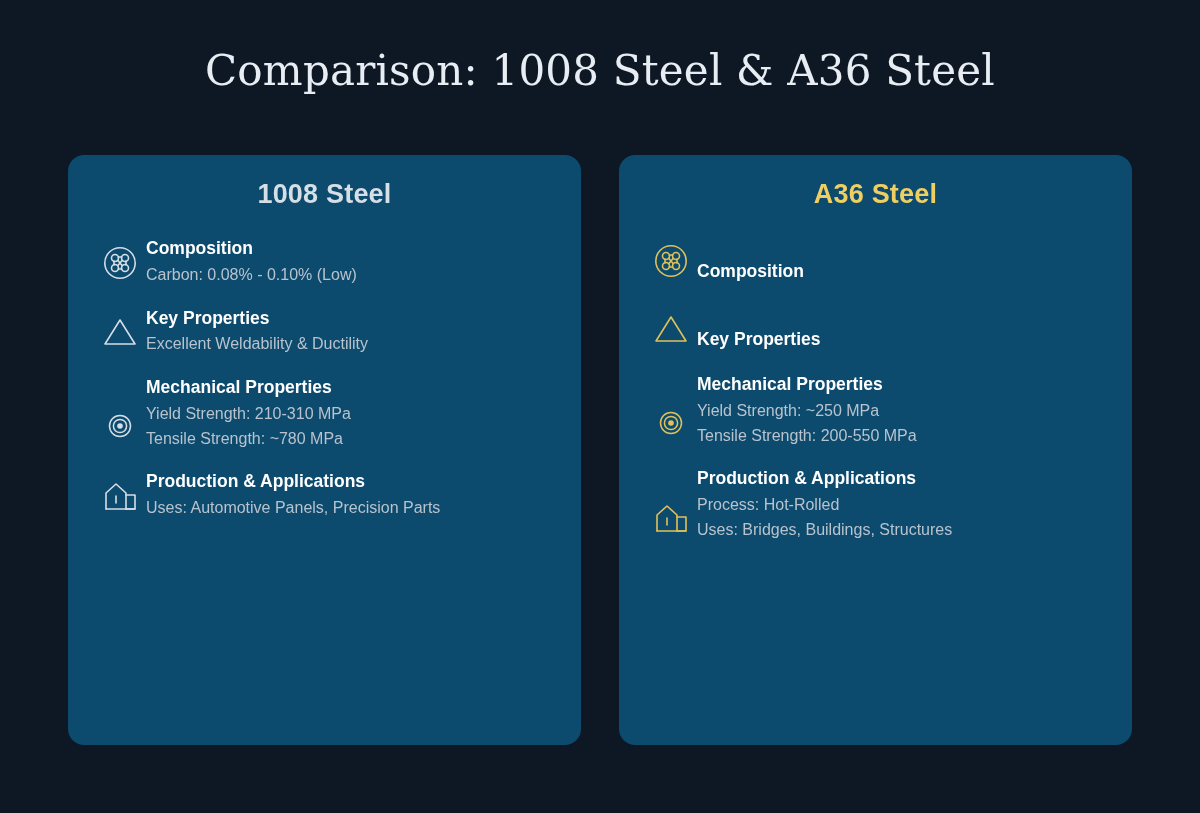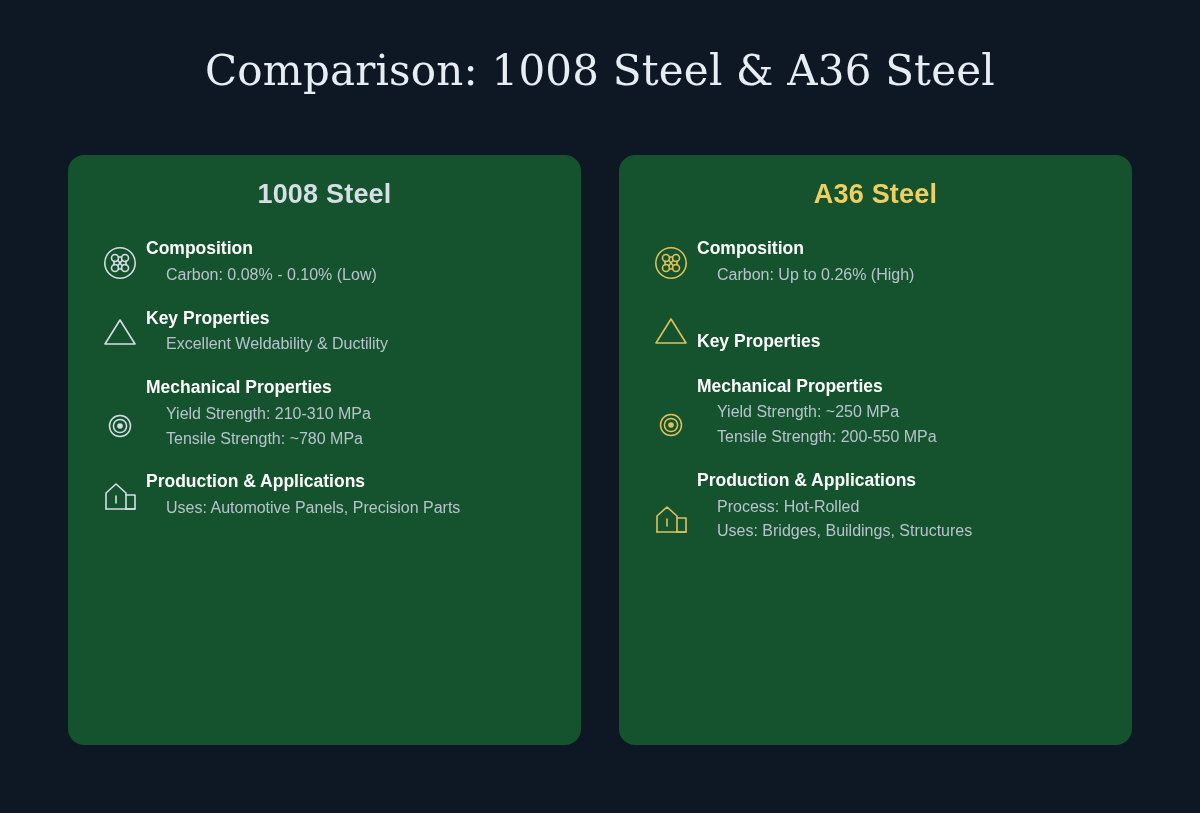--- a/index.html
+++ b/index.html
@@ -40,21 +40,21 @@
     top: 155px;
     width: 1064px;
     height: 590px;
     display: flex;
     justify-content: space-between;
   }
 
   .card {
     width: 513px;
     height: 590px;
-    background: #14532d;
+    background: #0c4a6e;
     border-radius: 16px;
     padding: 24px 26px 0 26px;
   }
 
   .card-title {
     text-align: center;
     font-size: 27px;
     font-weight: bold;
     letter-spacing: 0.2px;
     margin-bottom: 24px;
@@ -90,21 +90,20 @@
     color: #ffffff;
     line-height: 1.3;
     margin-bottom: 3px;
   }
 
   .feature-line {
     font-size: 16px;
     color: #b8c3cd;
     line-height: 1.55;
     white-space: nowrap;
-    margin-left: 20px;
   }
 </style>
 </head>
 <body>
 
 <div class="page">
 
   <div class="page-title">Comparison: 1008 Steel &amp; A36 Steel</div>
 
   <div class="cards">
@@ -186,21 +185,20 @@
             <circle cx="12" cy="12" r="3.5"></circle>
             <circle cx="22" cy="12" r="3.5"></circle>
             <circle cx="12" cy="22" r="3.5"></circle>
             <circle cx="22" cy="22" r="3.5"></circle>
             <path d="M14.3 13.7 L19.7 20.3 M19.7 13.7 L14.3 20.3"></path>
             <path d="M14.6 11 h4.8 M14.6 23 h4.8 M11 14.6 v4.8 M23 14.6 v4.8"></path>
           </svg>
         </div>
         <div class="feature-body">
           <div class="feature-heading">Composition</div>
-          <div class="feature-line">Carbon: Up to 0.26% (High)</div>
         </div>
       </div>
 
       <div class="feature">
         <div class="feature-icon">
           <svg width="36" height="32" viewBox="0 0 36 32" fill="none" stroke="#e0c15a" stroke-width="1.6" stroke-linejoin="round">
             <path d="M18 4 L33 28 L3 28 Z"></path>
           </svg>
         </div>
         <div class="feature-body">

